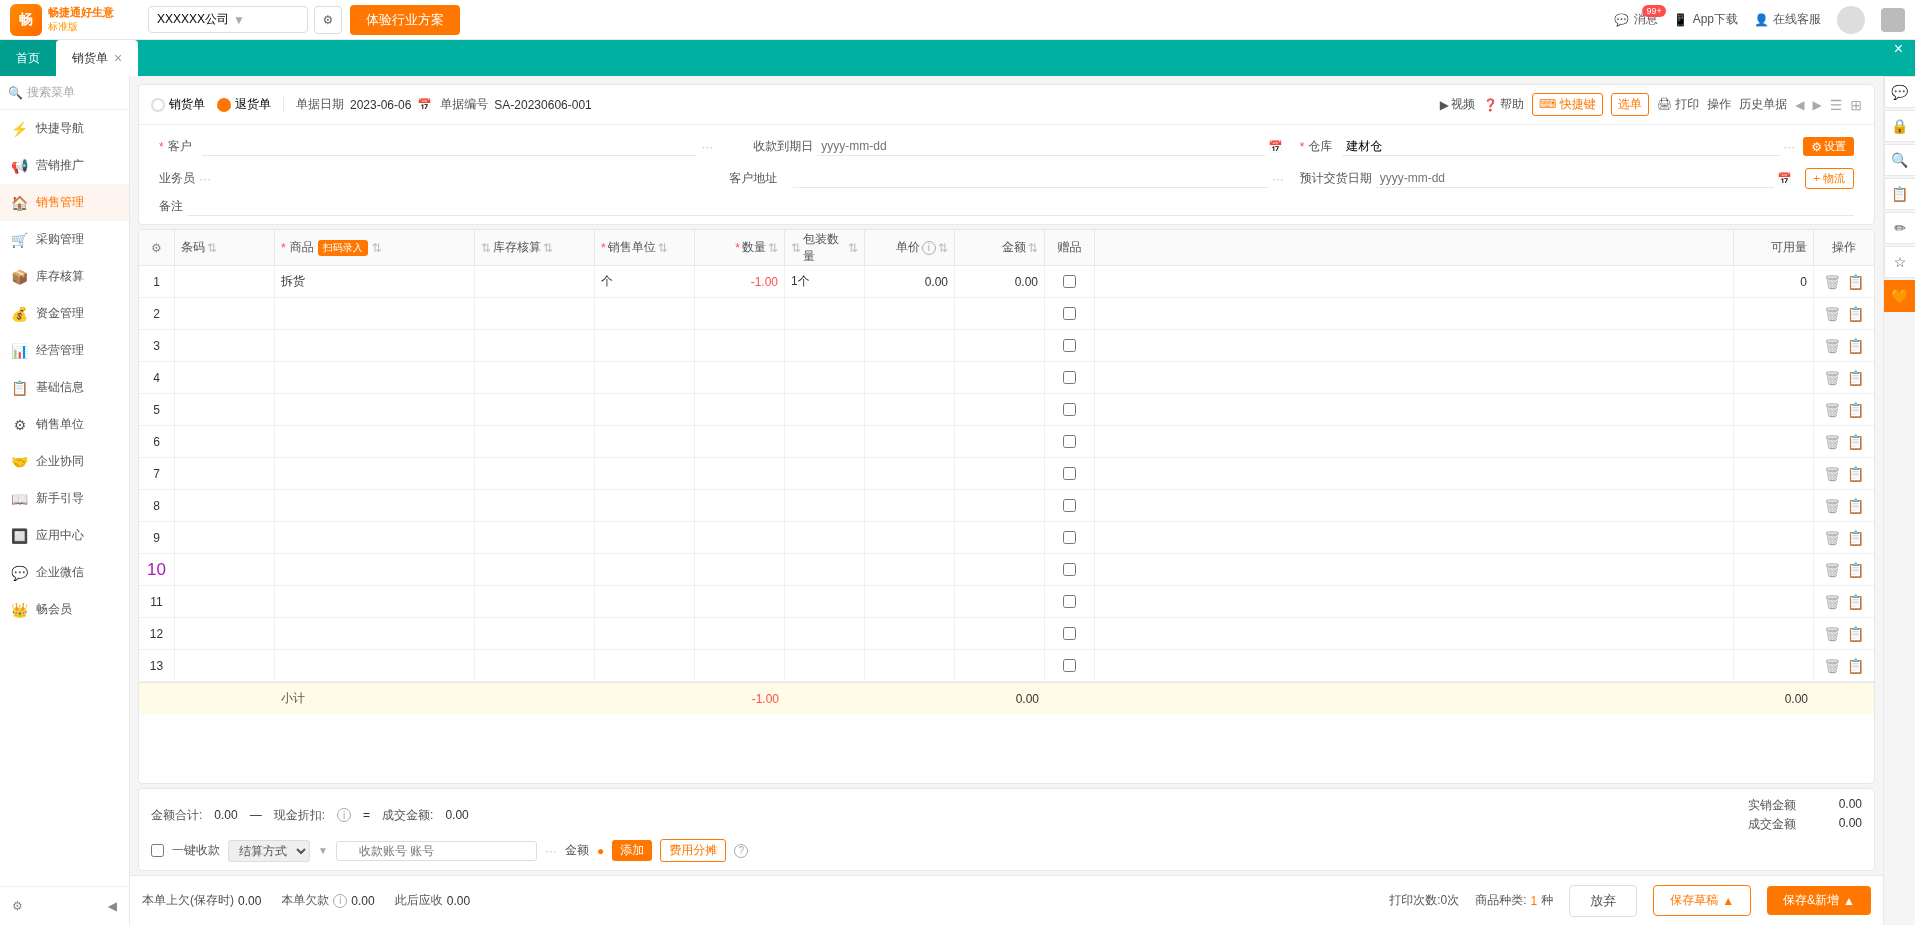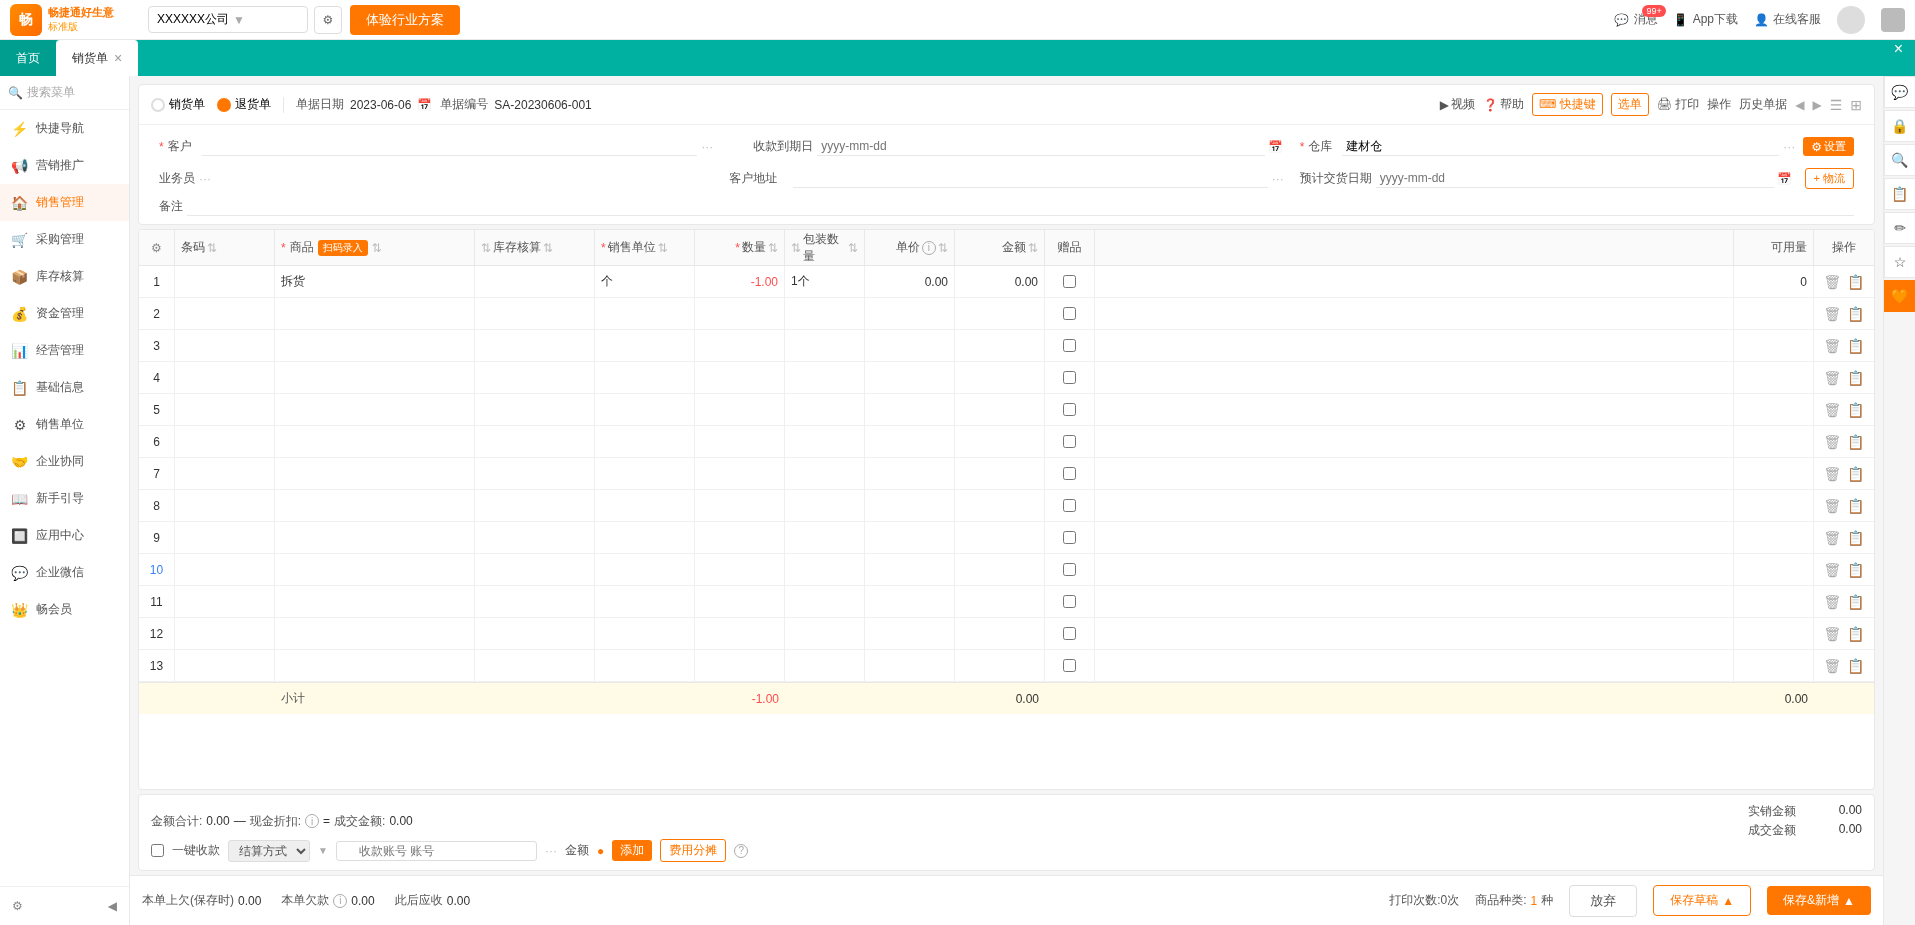--- a/index.html
+++ b/index.html
@@ -502,21 +502,21 @@
                   <input type="checkbox" style="cursor: pointer;">
                 </div>
                 <div style="flex:1;border-right:1px solid #f0f0f0;height:100%;"></div>
                 <div style="width:80px;flex-shrink:0;border-right:1px solid #f0f0f0;height:100%;"></div>
                 <div style="width:60px;flex-shrink:0;height:100%;display:flex;align-items:center;justify-content:center;gap:6px;">
                   <span style="cursor:pointer;color:#aaa;font-size:14px;">🗑</span>
                   <span style="cursor:pointer;color:#aaa;font-size:14px;">📋</span>
                 </div>
               </div>
           <div style="display: flex; align-items: center; border-bottom: 1px solid rgb(240, 240, 240); height: 32px;">
-                <div style="width:36px;flex-shrink:0;border-right:1px solid #f0f0f0;height:100%;display:flex;align-items:center;justify-content:center;font-size:12px;color:#3b82f6;">10</div>
+                <div style="width:36px;flex-shrink:0;border-right:1px solid #f0f0f0;height:100%;display:flex;align-items:center;justify-content:center;font-size:17px;color:#a21caf;">10</div>
                 <div style="width:100px;flex-shrink:0;border-right:1px solid #f0f0f0;height:100%;"></div>
                 <div style="width:200px;flex-shrink:0;border-right:1px solid #f0f0f0;height:100%;"></div>
                 <div style="width:120px;flex-shrink:0;border-right:1px solid #f0f0f0;height:100%;"></div>
                 <div style="width:100px;flex-shrink:0;border-right:1px solid #f0f0f0;height:100%;"></div>
                 <div style="width:90px;flex-shrink:0;border-right:1px solid #f0f0f0;height:100%;"></div>
                 <div style="width:80px;flex-shrink:0;border-right:1px solid #f0f0f0;height:100%;"></div>
                 <div style="width:90px;flex-shrink:0;border-right:1px solid #f0f0f0;height:100%;"></div>
                 <div style="width:90px;flex-shrink:0;border-right:1px solid #f0f0f0;height:100%;"></div>
                 <div style="width:50px;flex-shrink:0;border-right:1px solid #f0f0f0;height:100%;display:flex;align-items:center;justify-content:center;">
                   <input type="checkbox" style="cursor: pointer;">
@@ -602,21 +602,21 @@
           <div style="width:50px;flex-shrink:0;"></div>
           <div style="flex:1;"></div>
           <div style="width:80px;flex-shrink:0;display:flex;align-items:center;justify-content:flex-end;padding:0 6px;font-size:12px;font-weight:500;color:#333;">0.00</div>
           <div style="width:60px;flex-shrink:0;"></div>
         </div>
       </div>
     </div>
 
     <div style="background:white;margin:4px 8px 0;border:1px solid #e8e8e8;border-radius:4px;padding:8px 12px;flex-shrink:0;position:relative;">
 
-      <div style="display:flex;align-items:center;gap:4px;font-size:12px;">
+      <div style="display:flex;align-items:center;gap:12px;font-size:12px;margin-bottom:6px;">
         <span style="color:#555;">金额合计:</span>
         <span style="color:#333;font-weight:500;">0.00</span>
         <span style="color:#333;">—</span>
         <span style="color:#555;">现金折扣:</span>
         <span class="info-circle">i</span>
         <span style="color:#333;">=</span>
         <span style="color:#555;">成交金额:</span>
         <span style="color:#333;font-weight:500;">0.00</span>
 
         <div style="margin-left:auto;text-align:right;font-size:12px;">

